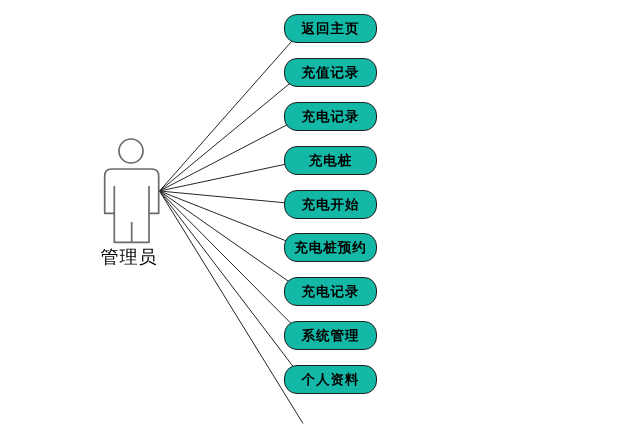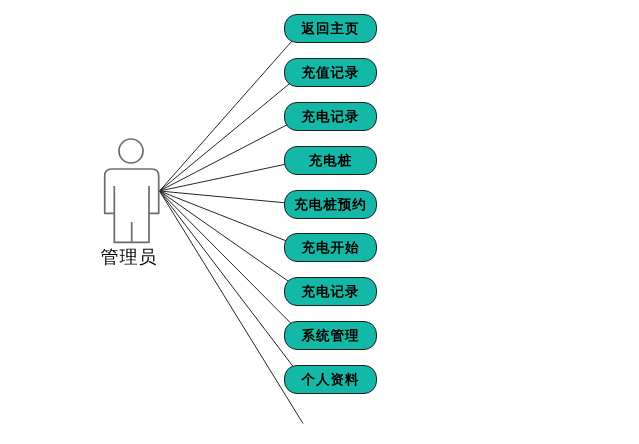--- a/index.html
+++ b/index.html
@@ -118,24 +118,24 @@
   <div class="ucbox">
     <span class="uclabel">充值记录</span>
   </div>
   <div class="ucbox">
     <span class="uclabel">充电记录</span>
   </div>
   <div class="ucbox">
     <span class="uclabel">充电桩</span>
   </div>
   <div class="ucbox">
-    <span class="uclabel">充电桩预约</span>
+    <span class="uclabel">充电开始</span>
   </div>
   <div class="ucbox">
-    <span class="uclabel">充电开始</span>
+    <span class="uclabel">充电桩预约</span>
   </div>
   <div class="ucbox">
     <span class="uclabel">充电记录</span>
   </div>
   <div class="ucbox">
     <span class="uclabel">系统管理</span>
   </div>
   <div class="ucbox">
     <span class="uclabel">个人资料</span>
   </div>

